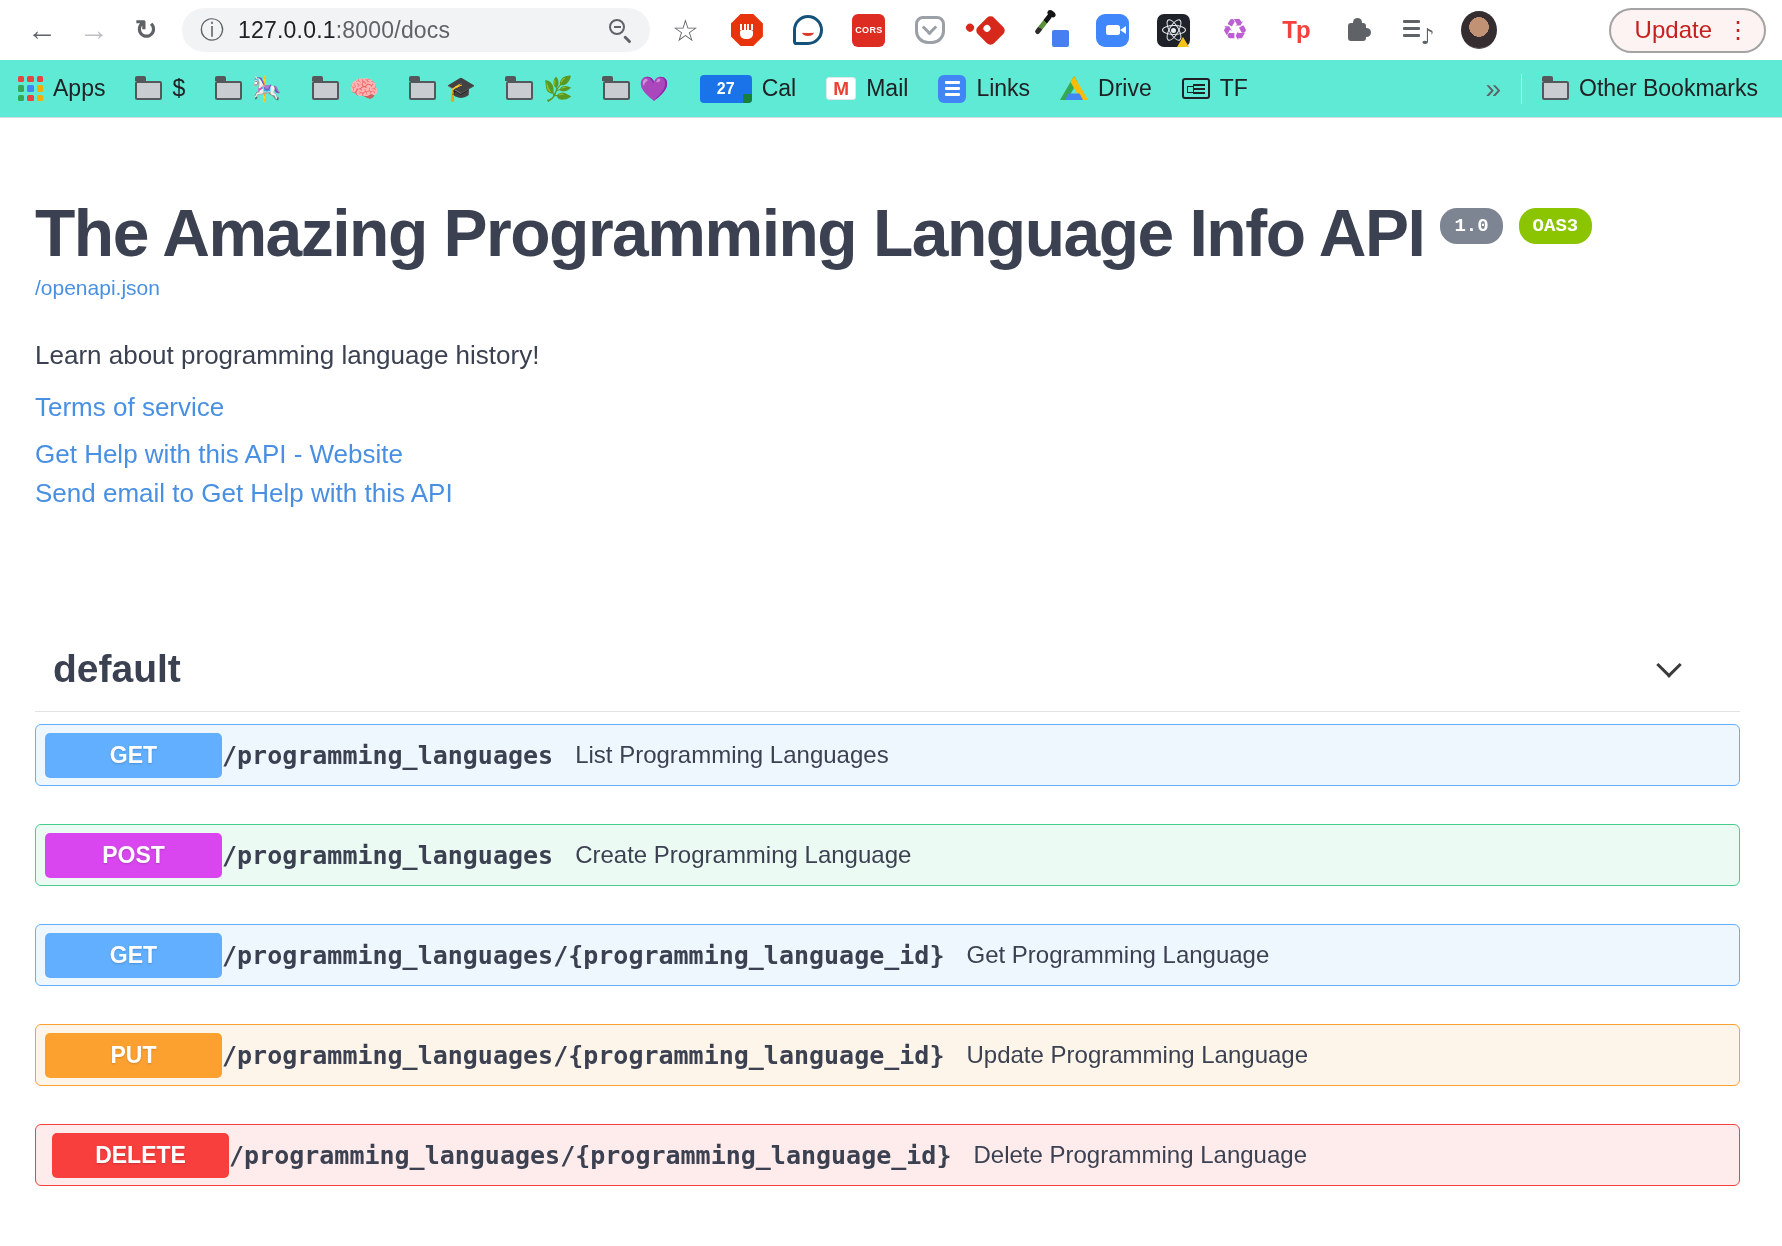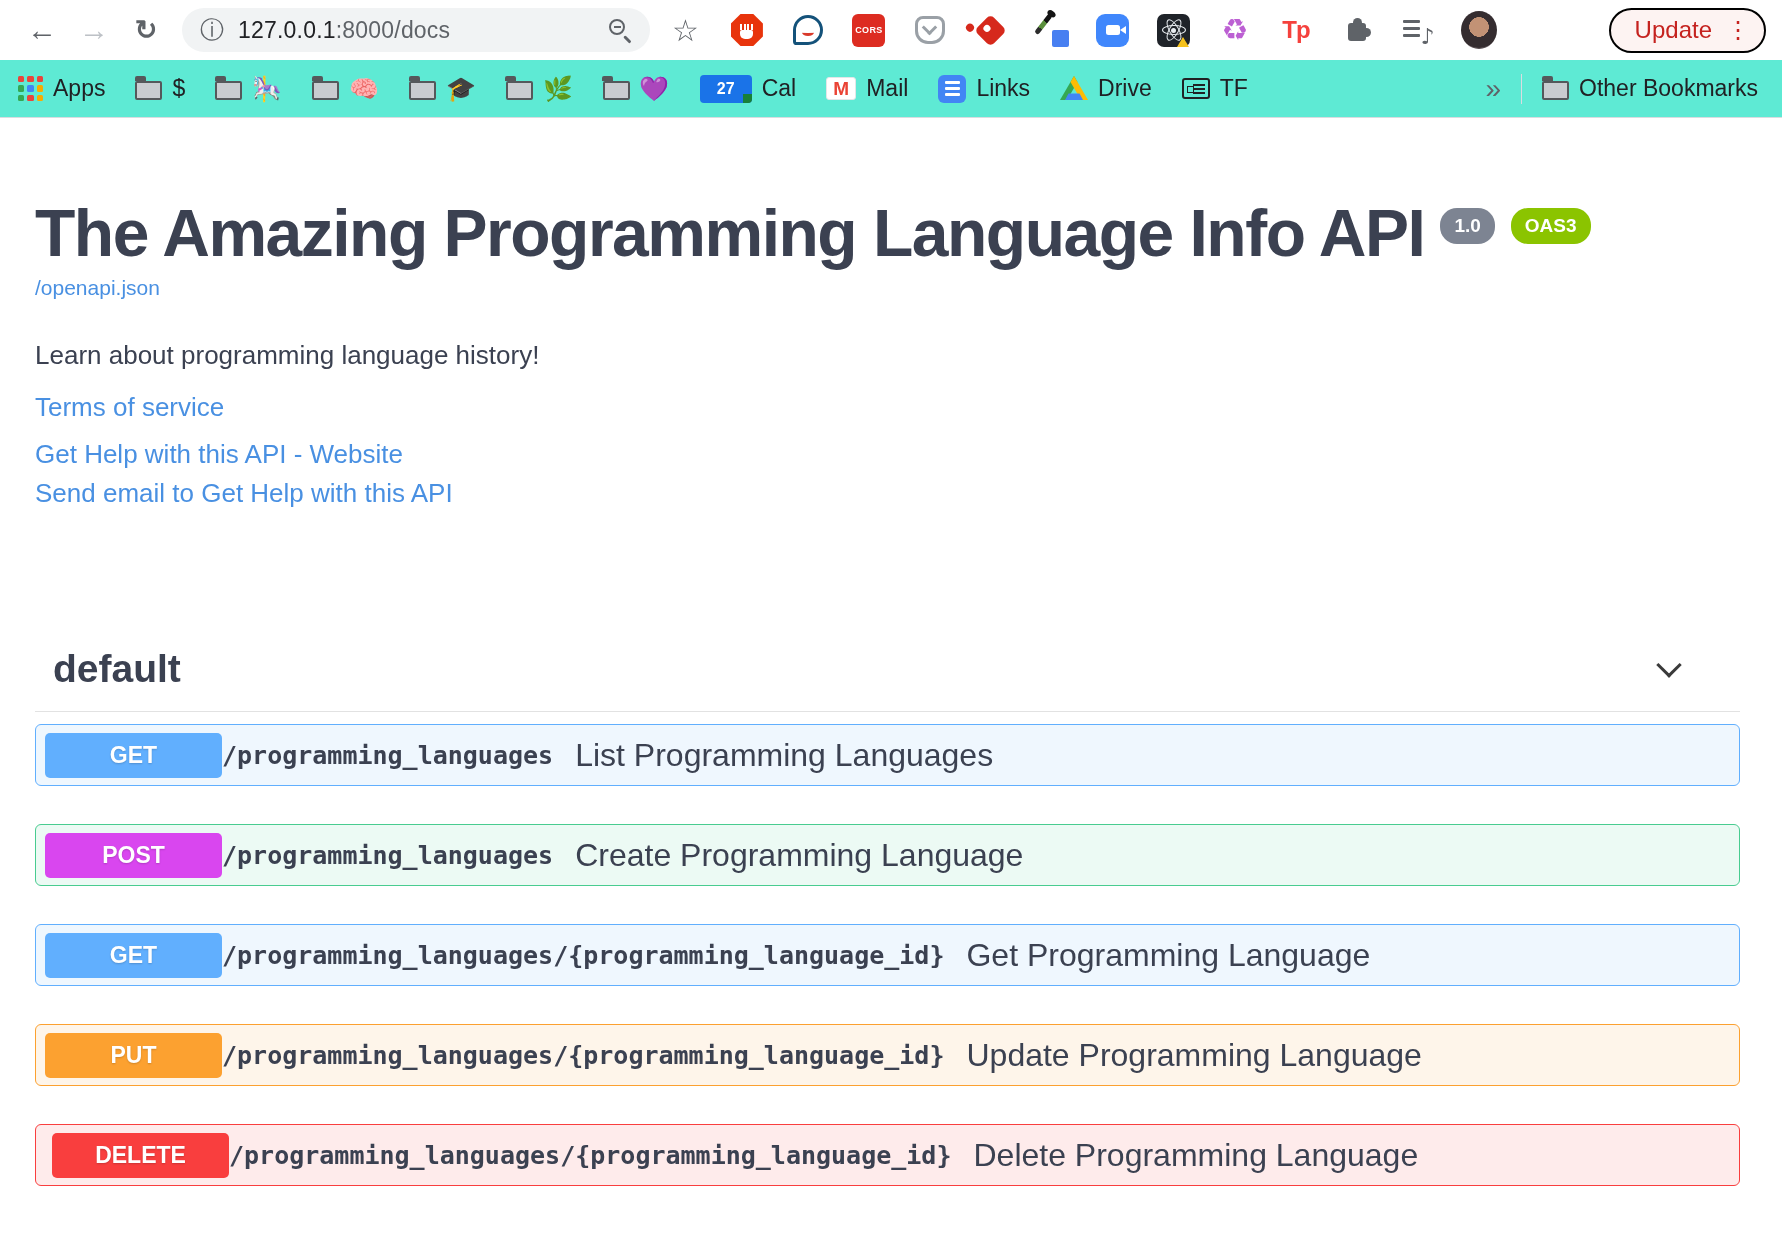--- a/index.html
+++ b/index.html
@@ -84,21 +84,21 @@
 
   .playlist { position: relative; width: 30px; height: 26px; }
   .playlist .bars { position: absolute; left: 0; top: 3px; width: 17px; height: 3px; background: #5f6368; border-radius: 1px;
     box-shadow: 0 7px 0 #5f6368, -0px 14px 0 -0px #5f6368; }
   .playlist .note { position: absolute; right: -2px; bottom: -6px; font-size: 22px; color: #5f6368;
     font-family: "DejaVu Sans", sans-serif; }
 
   .avatar { width: 38px; height: 38px; border-radius: 50%;
     background: radial-gradient(circle at 50% 42%, #c29275 0 34%, #352d30 35% 72%, #544a4e 73%); }
 
-  .update-btn { margin-left: auto; height: 45px; border: 2px solid #000000; border-radius: 23px;
+  .update-btn { margin-left: auto; height: 45px; border: 2px solid #a3a3a3; border-radius: 23px;
     background: #fdf3f2; display: flex; align-items: center; padding: 0 14px 0 24px; }
   .update-label { color: #c5221f; font-size: 24px; }
   .kebab { color: #c5221f; font-size: 24px; margin-left: 14px; font-family: "DejaVu Sans", sans-serif; }
 
   
   .bookmarks { height: 58px; display: flex; align-items: center; padding: 0 18px;
     border-bottom: 1px solid #dadce0; background: #5eead4; }
   .bm { display: flex; align-items: center; gap: 10px; margin-right: 30px; font-size: 23px; color: #202124; }
   .bm-label { white-space: nowrap; }
   .emoji { font-family: "DejaVu Sans", sans-serif; font-size: 24px; }
@@ -136,21 +136,21 @@
     border: 1.5px solid #202124; }
 
   .overflow-chev { font-size: 28px; color: #5f6368; margin-left: auto; }
   .bm-divider { width: 1px; height: 30px; background: #dadce0; margin: 0 20px; }
 
   
   .content { padding: 82px 0 0 35px; }
   .title-row { display: flex; align-items: center; gap: 16px; }
   h1.api-title { font-size: 66px; font-weight: bold; color: #3b4151; letter-spacing: -1.5px; line-height: 1; }
   .pill { height: 32px; padding: 18px 14px; border-radius: 17px; color: #fff; font-size: 19px; font-weight: bold;
-    display: flex; align-items: center; margin-top: -14px; }
+    display: flex; align-items: center; margin-top: -14px; font-family: Liberation Mono, monospace; }
   .spec-link { display: inline-block; margin-top: 10px; font-size: 21px; color: #4990e2; }
   .desc { margin-top: 40px; font-size: 26px; color: #3b4151; }
   .api-links { margin-top: 21px; font-size: 26px; }
   .api-links a { color: #4990e2; text-decoration: none; display: inline-block; }
   .tos { margin-bottom: 16px; }
   .help-site { margin-bottom: 0; }
   .help-email { margin-bottom: 18px; margin-top: 8px; }
 
   .ops { width: 1705px; }
   .section-header { margin-top: 138px; display: flex; align-items: center; justify-content: space-between;
@@ -158,21 +158,21 @@
   .section-title { font-size: 39px; font-weight: bold; color: #3b4151; }
   .chev-down { width: 18px; height: 18px; border-right: 3px solid #3a3a3a; border-bottom: 3px solid #3a3a3a;
     transform: rotate(45deg); margin-top: -8px; }
 
   .op { height: 62px; border: 1.5px solid; border-radius: 6px; display: flex; align-items: center;
     padding-left: 9px; margin-top: 12px; margin-bottom: 38px; }
   .method { min-width: 177px; height: 45px; border-radius: 5px; color: #fff; font-weight: bold; font-size: 23px;
     display: flex; align-items: center; justify-content: center; text-shadow: 0 1px 2px rgba(0,0,0,.18); }
   .path { font-family: "DejaVu Sans Mono", monospace; font-weight: bold;
     font-size: 25px; color: #3b4151; white-space: nowrap; }
-  .summary { margin-left: 22px; font-size: 32px; color: #3b4151; white-space: nowrap; }
+  .summary { margin-left: 22px; font-size: 24px; color: #3b4151; white-space: nowrap; }
 </style>
 </head>
 <body>
 
 <div class="toolbar">
   <div class="nav-btn">←</div>
   <div class="nav-btn disabled">→</div>
   <div class="nav-btn reload">↻</div>
 
   <div class="url-bar">

